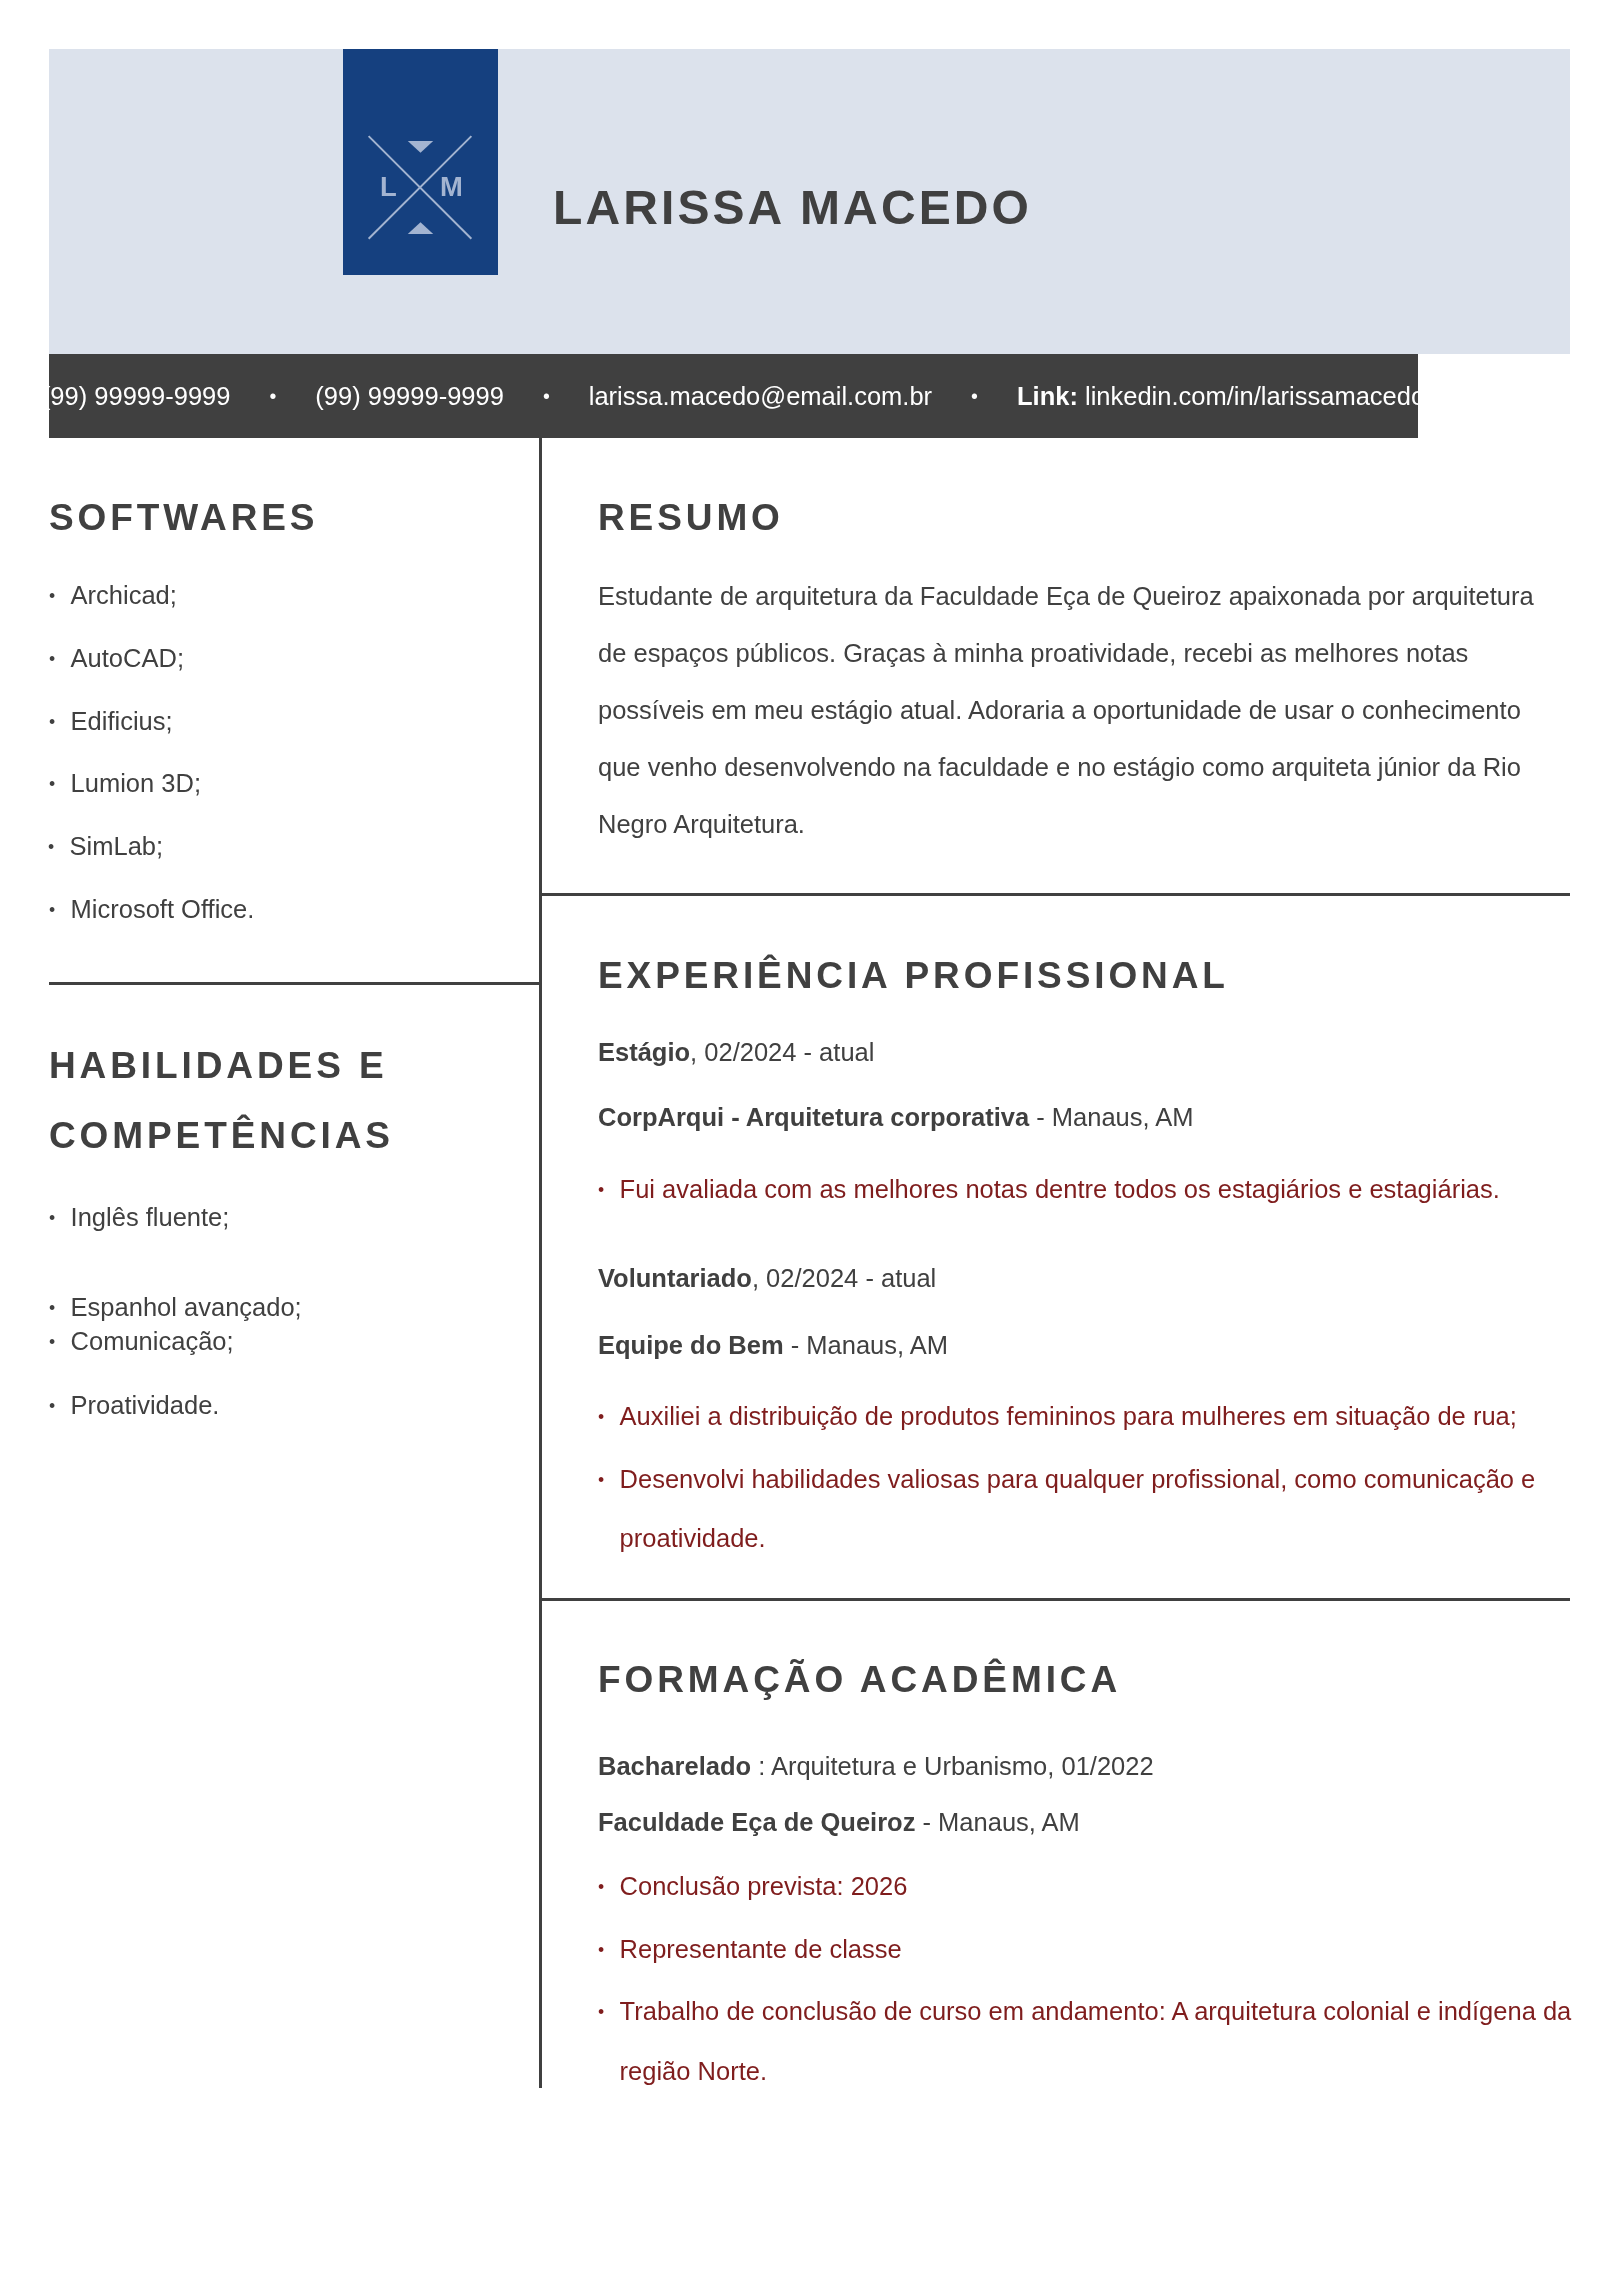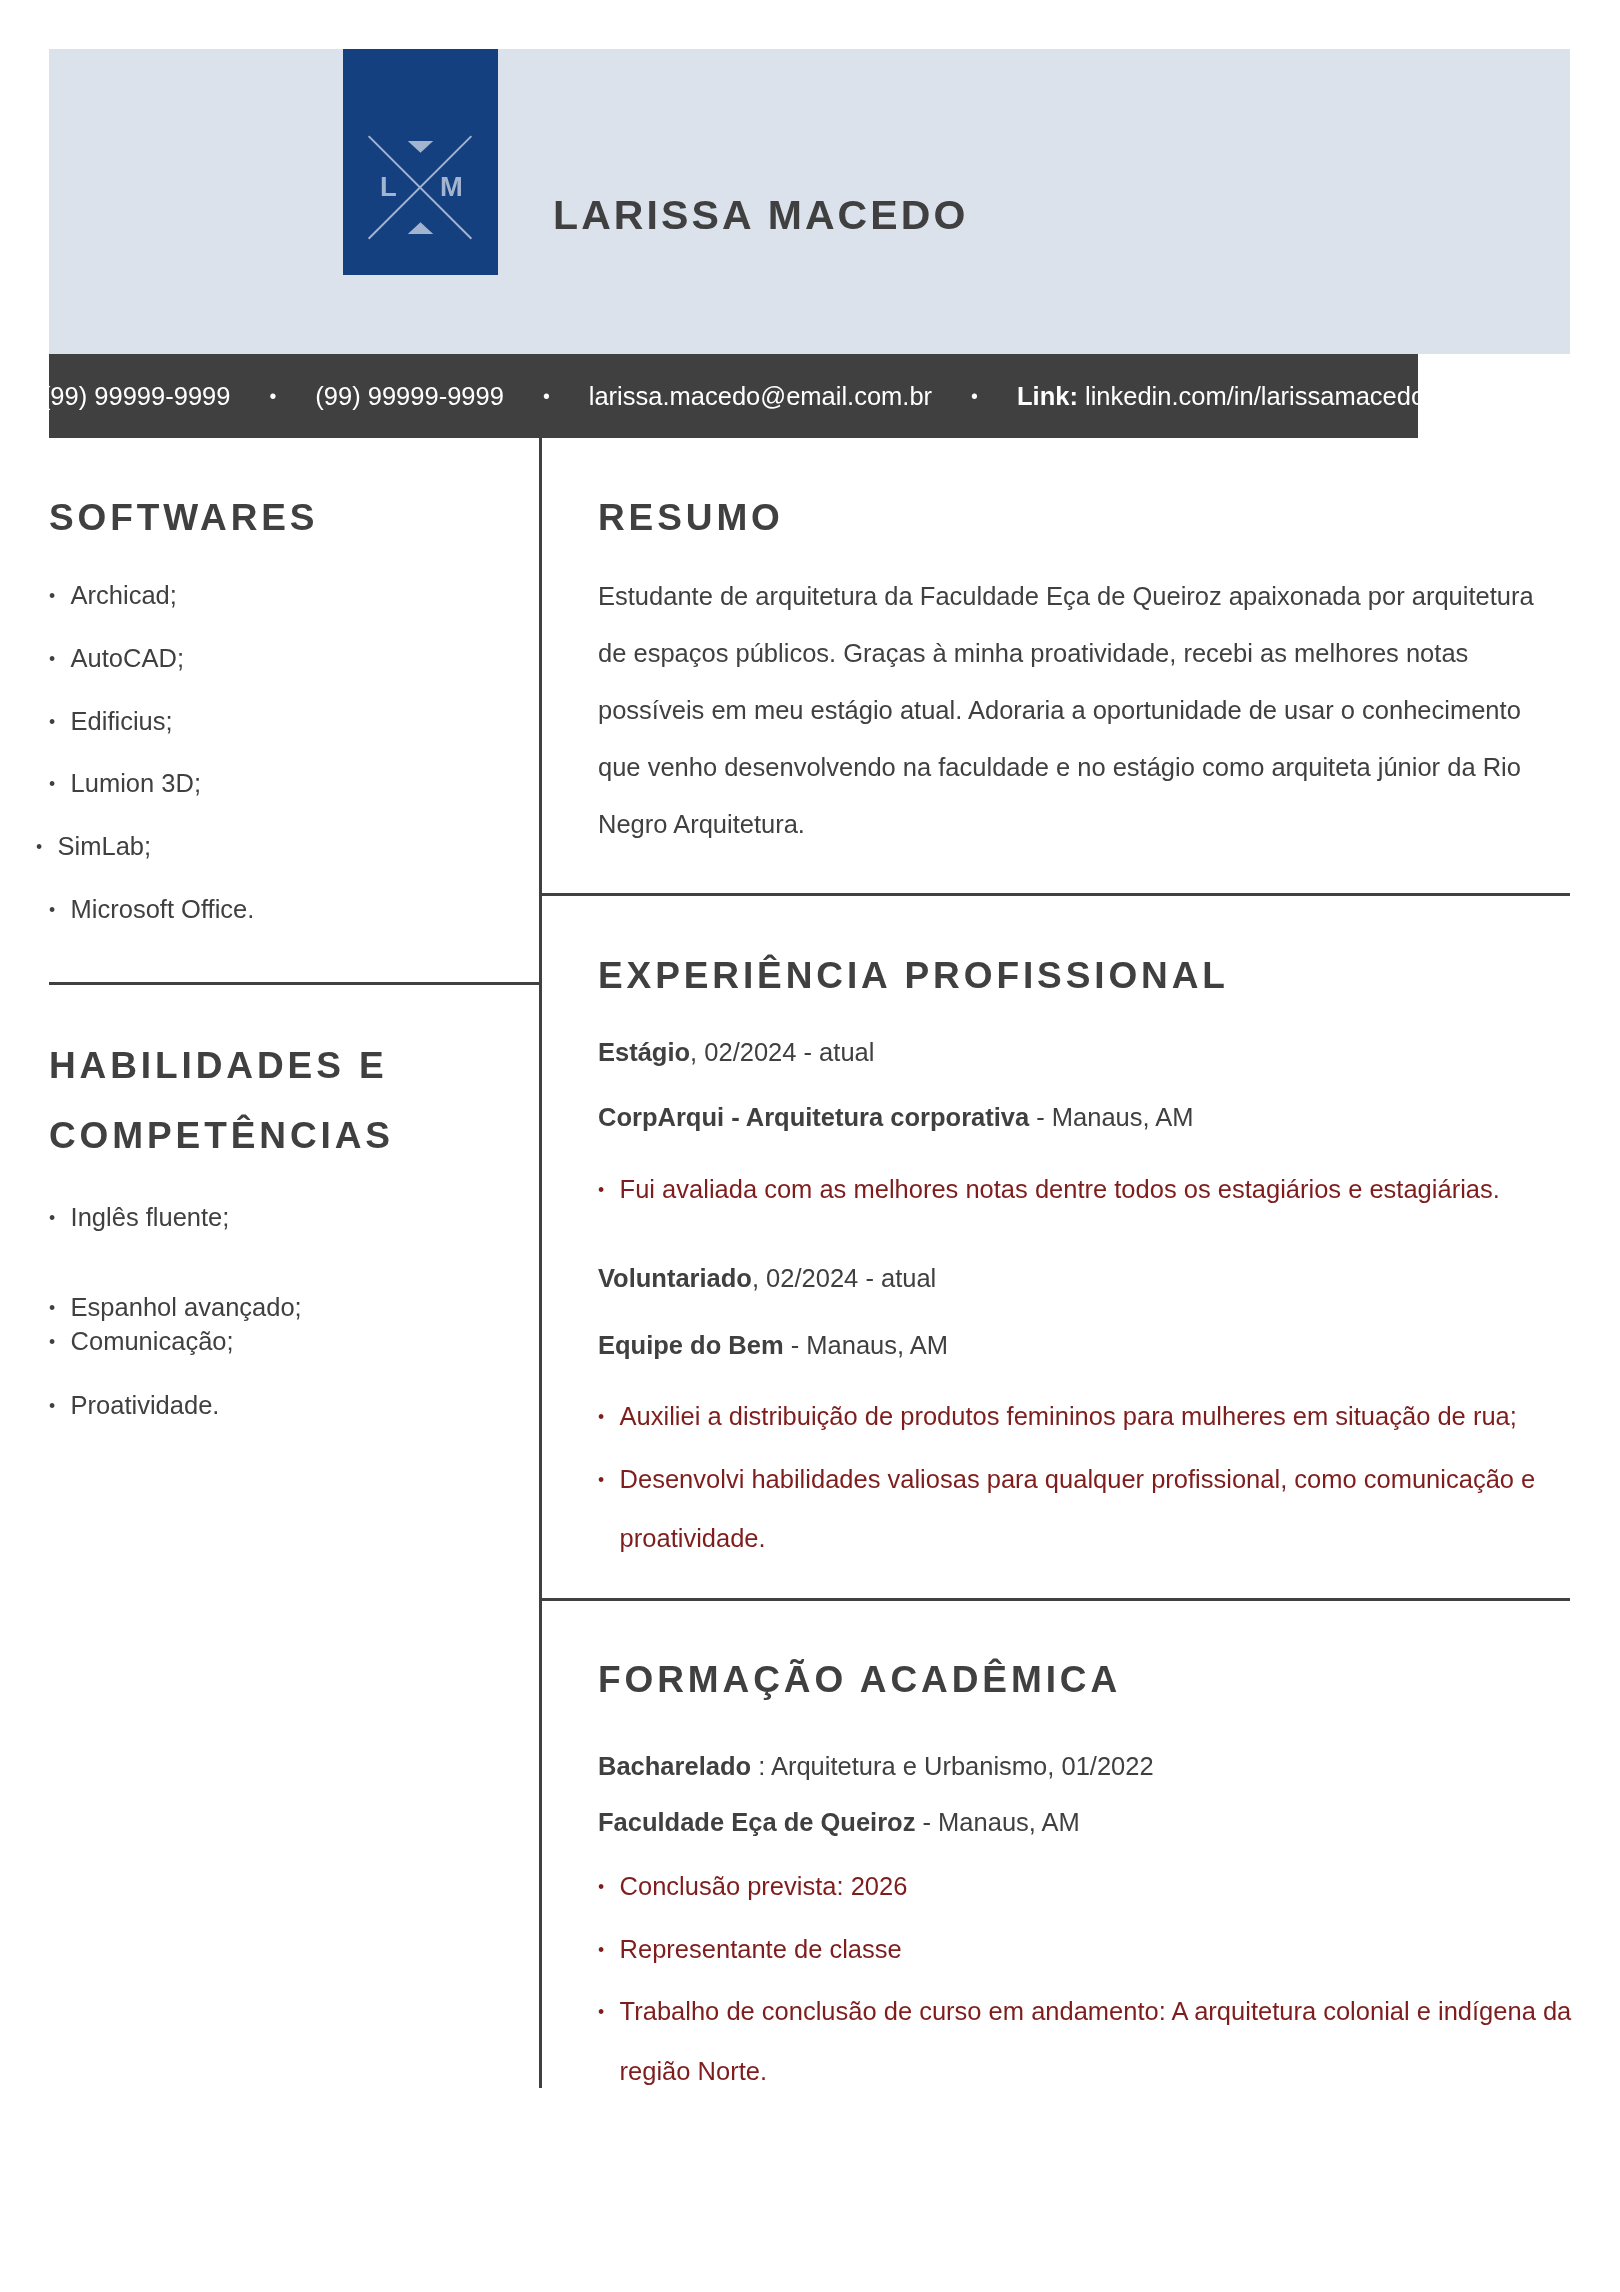--- a/index.html
+++ b/index.html
@@ -2,21 +2,21 @@
 <html><head>
 <meta charset="utf-8">
 <style>
   html, body { margin:0; padding:0; background:#ffffff; }
   body { width:1620px; height:2293px; position:relative; overflow:hidden;
          font-family:"Liberation Sans", "DejaVu Sans", sans-serif; color:#404040; }
   .abs { position:absolute; }
   #header-band { left:49px; top:49px; width:1521px; height:305px; background:#DCE2EC; }
   #logo-box { left:343px; top:49px; width:155px; height:226px; background:#15407F; }
   #logo-box svg { position:absolute; left:0; top:0; }
-  #name { left:553px; top:184px; font-size:41px; font-weight:700; letter-spacing:3.1px;
+  #name { left:553px; top:176px; font-size:48px; font-weight:700; letter-spacing:3.1px;
           color:#404040; white-space:nowrap; line-height:63px; }
   #contact-bar { left:49px; top:354px; width:1369px; height:84px; background:#404040;
                  display:flex; align-items:center; justify-content:center; color:#ffffff;
                  font-size:25.5px; white-space:nowrap; }
   #contact-bar .sep { margin:0 39px; font-size:19.6px; }
   #contact-bar b { font-weight:700; }
   .vline { left:539px; top:438px; width:2.9px; height:1650px; background:#404040; }
   .hline { height:2.9px; background:#404040; }
   .heading { font-weight:700; font-size:37px; letter-spacing:3.9px; color:#404040; white-space:nowrap;
              line-height:45px; }
@@ -64,21 +64,21 @@
 <div class="abs hline" style="left:49px;top:982px;width:492px;"></div>
 <div class="abs hline" style="left:541px;top:893px;width:1029px;"></div>
 <div class="abs hline" style="left:541px;top:1598px;width:1029px;"></div>
 
 <div class="abs heading" style="left:49px;top:495px;">SOFTWARES</div>
 <div>
   <div class="abs item" style="left:49px;top:580px;"><span class="dot">•</span><span>Archicad;</span></div>
   <div class="abs item" style="left:49px;top:643px;"><span class="dot">•</span><span>AutoCAD;</span></div>
   <div class="abs item" style="left:49px;top:706px;"><span class="dot">•</span><span>Edificius;</span></div>
   <div class="abs item" style="left:49px;top:768px;"><span class="dot">•</span><span>Lumion 3D;</span></div>
-  <div class="abs item" style="left:36px;top:831px;"><span class="dot">•</span><span>SimLab;</span></div>
+  <div class="abs item" style="left:48px;top:831px;"><span class="dot">•</span><span>SimLab;</span></div>
   <div class="abs item" style="left:49px;top:894px;"><span class="dot">•</span><span>Microsoft Office.</span></div>
 </div>
 
 <div class="abs heading" style="left:49px;top:1043px;">HABILIDADES E</div>
 <div class="abs heading" style="left:49px;top:1113px;">COMPETÊNCIAS</div>
 <div>
   <div class="abs item" style="left:49px;top:1202px;"><span class="dot">•</span><span>Inglês fluente;</span></div>
   <div class="abs item" style="left:49px;top:1264px;margin-top:28px;"><span class="dot">•</span><span>Espanhol avançado;</span></div>
   <div class="abs item" style="left:49px;top:1326px;"><span class="dot">•</span><span>Comunicação;</span></div>
   <div class="abs item" style="left:49px;top:1390px;"><span class="dot">•</span><span>Proatividade.</span></div>

